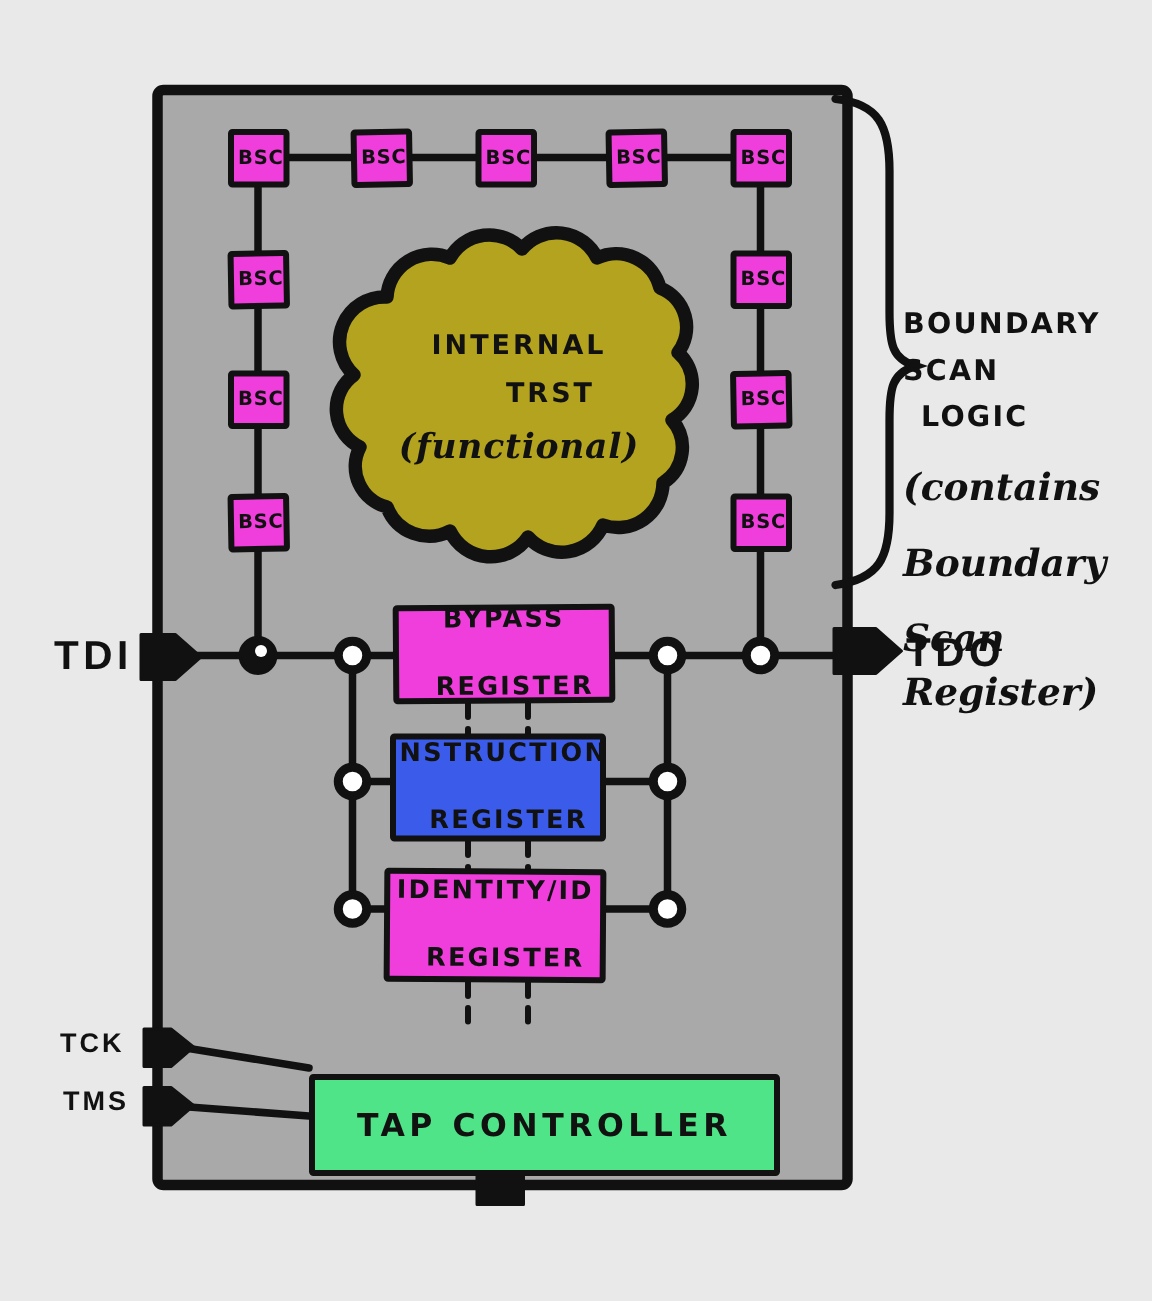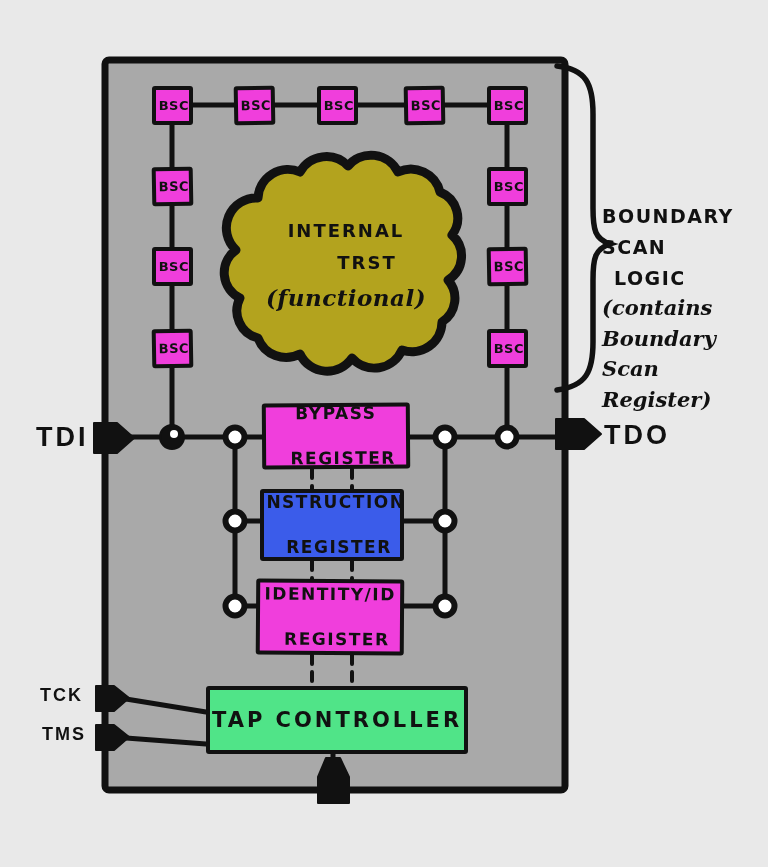--- a/index.html
+++ b/index.html
@@ -42,21 +42,21 @@
   .logic-text .l2{display:block;margin-left:42px;}
   .logic-text .l3{display:block;font-family:"DejaVu Serif",serif;font-style:italic;
                   font-size:23px;letter-spacing:.5px;font-weight:bold;}
 
   .annotation{position:absolute;left:602px;top:201px;width:166px;font-weight:bold;
               font-size:19px;letter-spacing:1.5px;line-height:1.62;}
   .annotation .caps{display:block;}
   .annotation .c2{}
   .annotation .c3{margin-left:12px;}
   .annotation .cur{display:block;font-family:"DejaVu Serif",serif;font-style:italic;
-                   font-size:21px;letter-spacing:0;line-height:1.45;}
+                   font-size:25px;letter-spacing:0;line-height:1.45;margin-top:14px;}
 </style>
 </head>
 <body>
 
 <div class="stage">
 
   <svg class="wire" viewBox="0 0 768 867">
 
     <rect class="chip-rect" x="105" y="60" width="460" height="730" rx="4"></rect>
 
@@ -195,21 +195,21 @@
     <span class="l2">REGISTER</span>
   </div>
   <div class="box reg blue" style="left:260px;top:489px;width:144px;height:72px">
     <span>INSTRUCTION</span>
     <span class="l2">REGISTER</span>
   </div>
   <div class="box reg" style="left:256px;top:579px;width:148px;height:76px;transform:rotate(.4deg)">
     <span>IDENTITY/ID</span>
     <span class="l2">REGISTER</span>
   </div>
-  <div class="box tap" style="left:206px;top:686px;width:262px;height:68px">
+  <div class="box tap" style="left:206px;top:716px;width:314px;height:68px">
     <span>TAP CONTROLLER</span>
   </div>
 
   <div class="lbl big" style="left:36px;top:422px">TDI</div>
   <div class="lbl big" style="left:604px;top:420px">TDO</div>
   <div class="lbl mid" style="left:40px;top:685px">TCK</div>
   <div class="lbl mid" style="left:42px;top:724px">TMS</div>
 
   <div class="annotation">
     <span class="caps">BOUNDARY</span>

